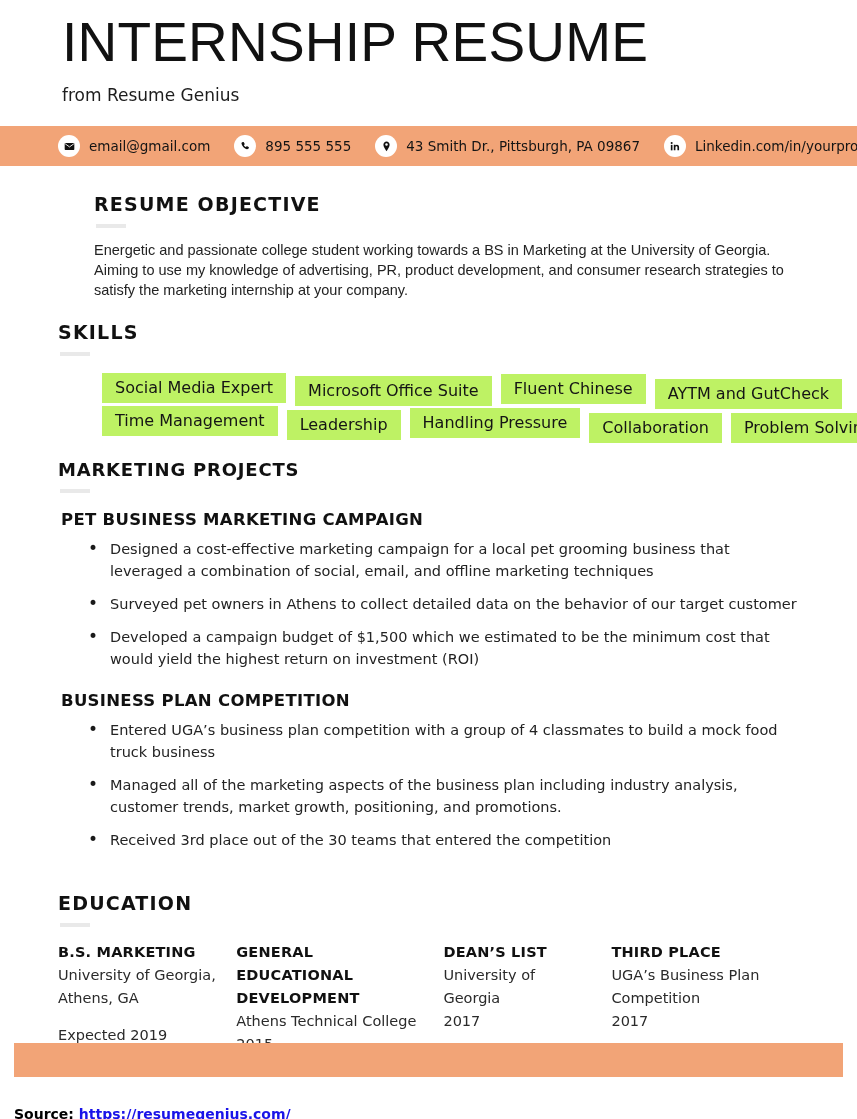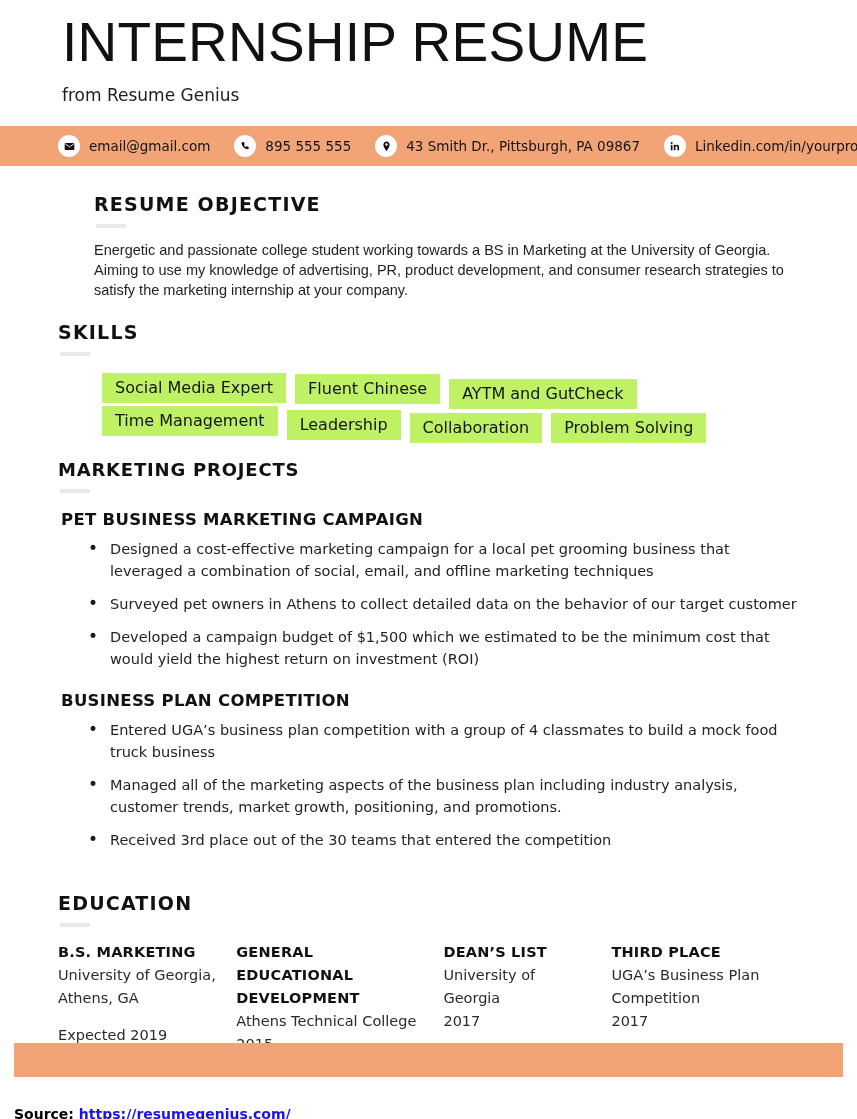--- a/index.html
+++ b/index.html
@@ -267,26 +267,28 @@
     <div class="divider"></div>
     <p class="objective-text">Energetic and passionate college student working towards a BS in Marketing at the University of Georgia. Aiming to use my knowledge of advertising, PR, product development, and consumer research strategies to satisfy the marketing internship at your company.</p>
   </div>
 
   <div class="section" style="margin-top:20px;">
     <h2 class="section-title sz-lg">SKILLS</h2>
     <div class="divider"></div>
     <div class="skills-wrap" id="skills-wrap">
         <div class="skill-row">
           <span class="skill-tag" style="margin-top: 3px;">Social Media Expert</span>
+          <span class="skill-tag" style="margin-top: 6px;">Microsoft Office Suite</span>
           <span class="skill-tag" style="margin-top: 4px;">Fluent Chinese</span>
           <span class="skill-tag" style="margin-top: 9px;">AYTM and GutCheck</span>
         </div>
         <div class="skill-row">
           <span class="skill-tag" style="margin-top: 0px;">Time Management</span>
           <span class="skill-tag" style="margin-top: 4px;">Leadership</span>
+          <span class="skill-tag" style="margin-top: 2px;">Handling Pressure</span>
           <span class="skill-tag" style="margin-top: 7px;">Collaboration</span>
           <span class="skill-tag" style="margin-top: 7px;">Problem Solving</span>
         </div>
       </div>
   </div>
 
   <div class="section" style="margin-top:16px;">
     <h2 class="section-title sz-md">MARKETING PROJECTS</h2>
     <div class="divider"></div>
     <div id="projects-wrap">

